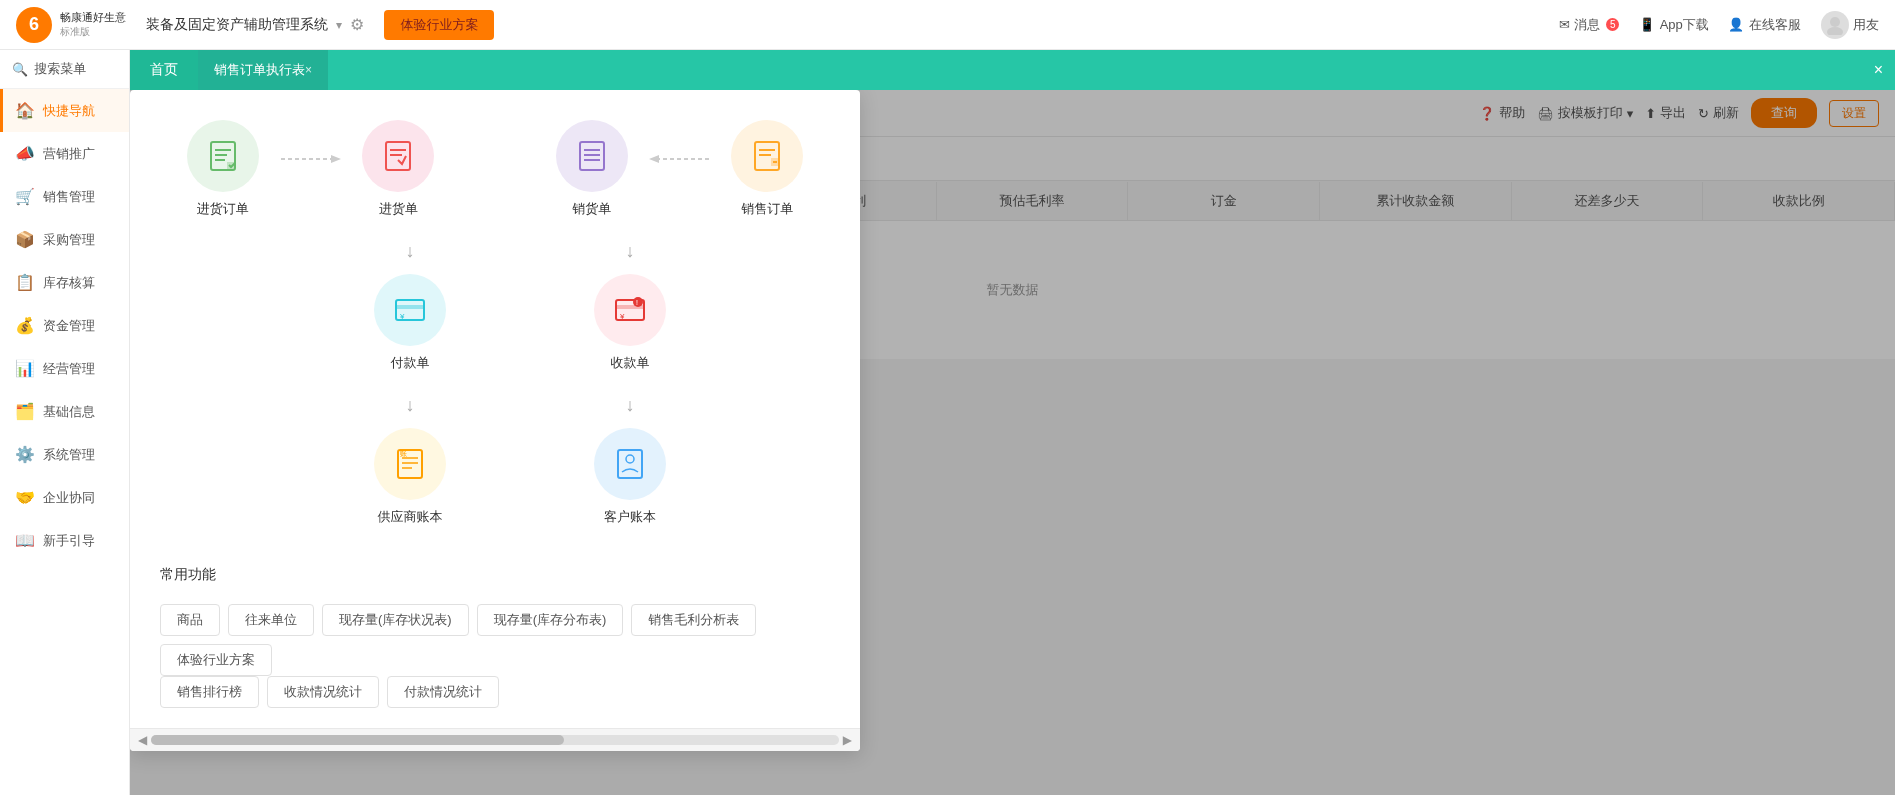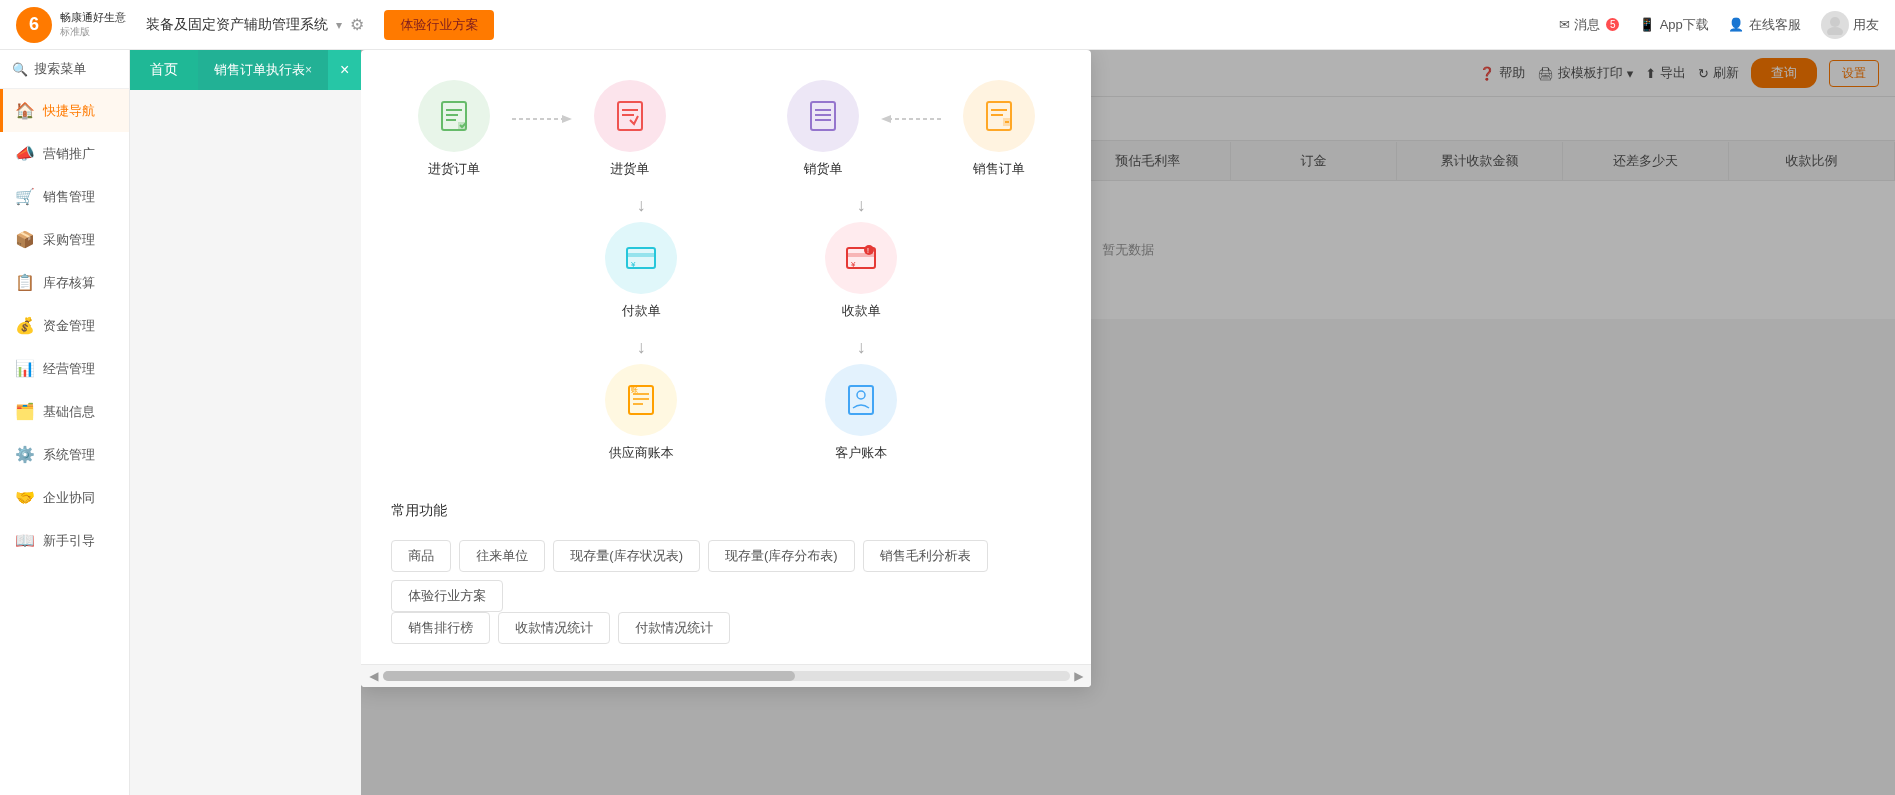--- a/index.html
+++ b/index.html
@@ -130,21 +130,21 @@
       background: #fff8f0;
       border-left-color: #ff7a00;
       color: #ff7a00;
     }
     .sidebar-icon { font-size: 16px; }
 
     
     .content-area {
       flex: 1;
       display: flex;
-      flex-direction: row;
+      flex-direction: column;
       overflow: hidden;
     }
 
     
     .tab-bar {
       height: 40px;
       background: #26c6a6;
       display: flex;
       align-items: stretch;
     }
@@ -303,21 +303,21 @@
       box-shadow: 0 4px 20px rgba(0,0,0,0.15);
       overflow: hidden;
       position: relative;
     }
 
     
     .workflow {
       padding: 30px 40px 20px;
       display: flex;
       flex-direction: column;
-      gap: 2px;
+      gap: 8px;
     }
     .workflow-row {
       display: flex;
       align-items: center;
       justify-content: flex-start;
       gap: 0;
       margin-bottom: 10px;
     }
     .wf-item {
       display: flex;

